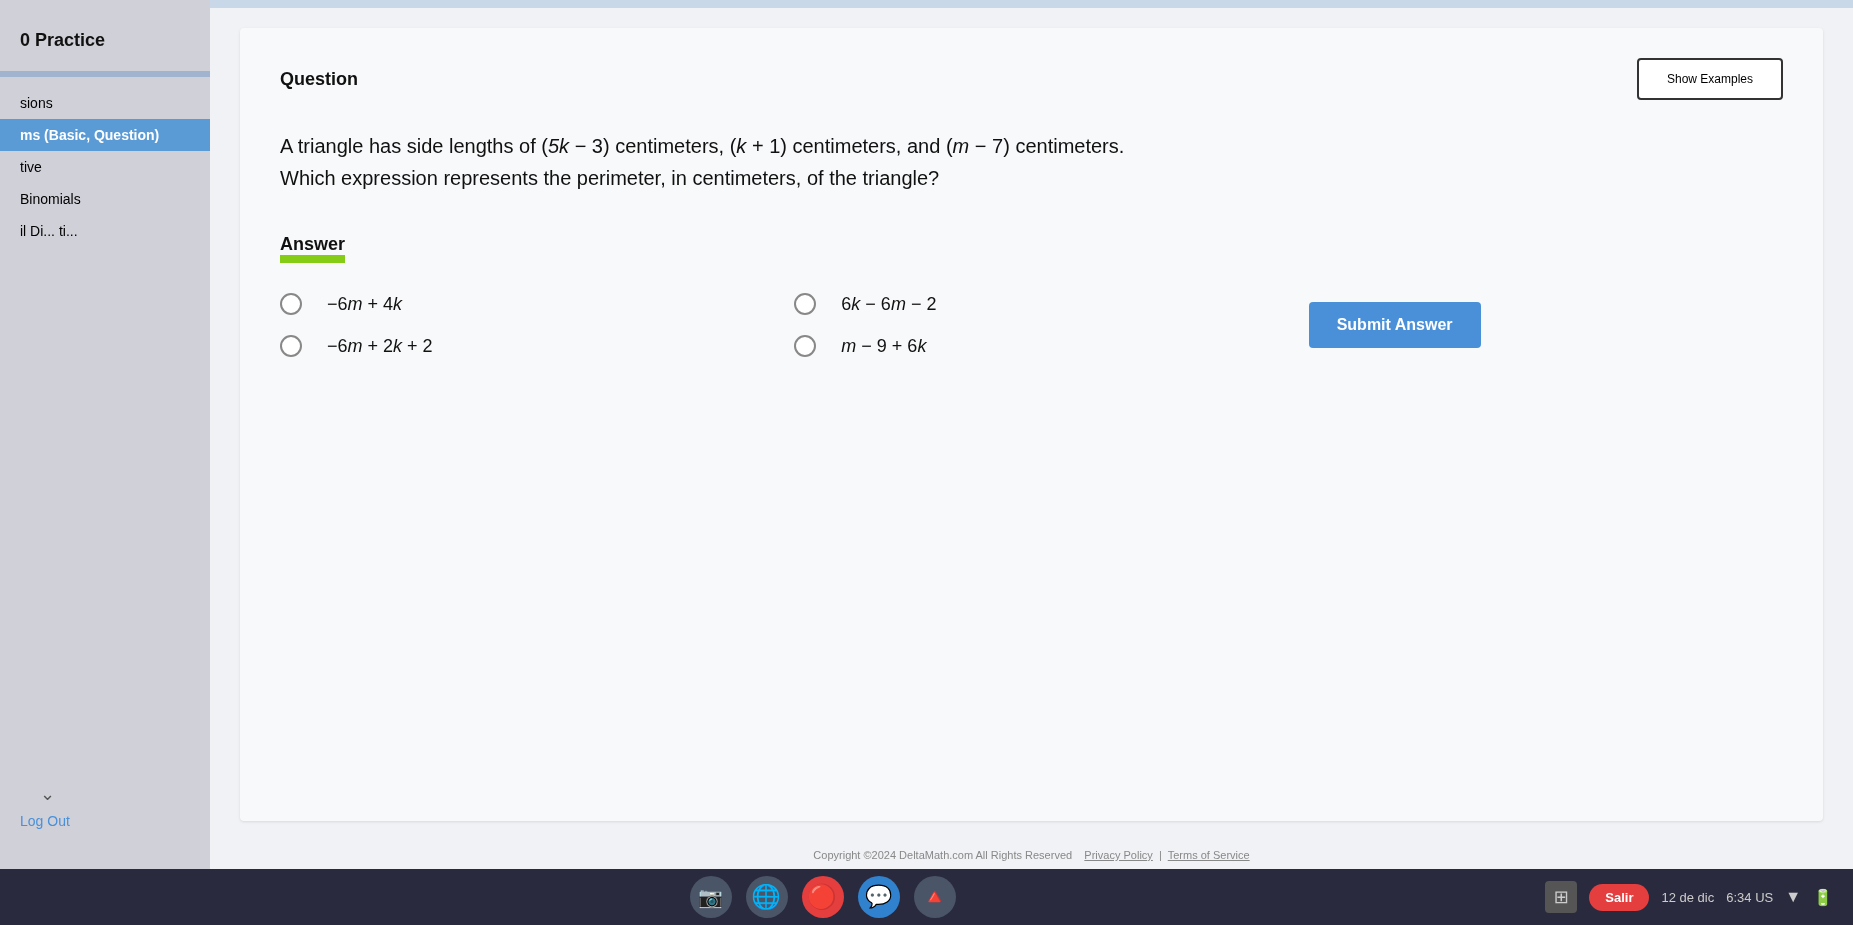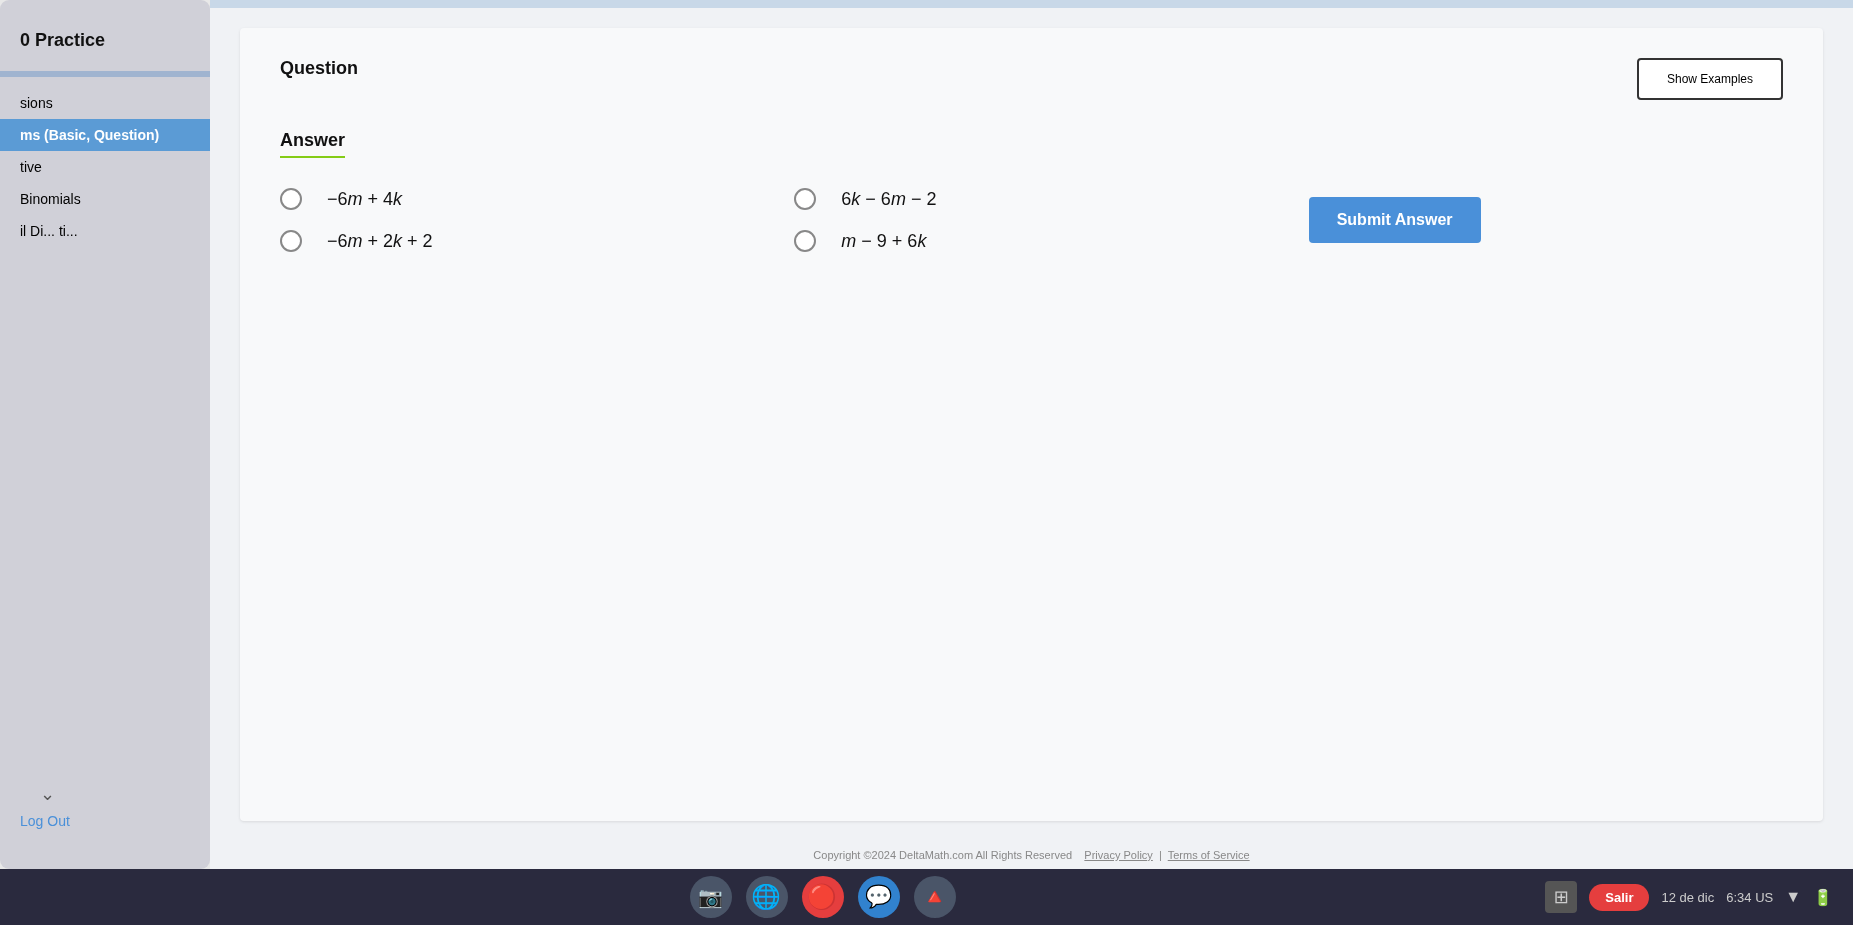--- a/index.html
+++ b/index.html
@@ -20,21 +20,20 @@
     }
 
     
     .sidebar {
       width: 210px;
       background: #d0d0d8;
       display: flex;
       flex-direction: column;
       padding: 20px 0;
       flex-shrink: 0;
-      border-radius: 9px;
     }
 
     .sidebar-title {
       font-size: 18px;
       font-weight: bold;
       color: #111;
       padding: 10px 20px 20px;
     }
 
     .sidebar-divider {
@@ -105,21 +104,21 @@
       margin: 20px 30px;
       border-radius: 4px;
       padding: 30px 40px 40px;
       box-shadow: 0 1px 3px rgba(0,0,0,0.1);
       flex: 1;
     }
 
     .card-header {
       display: flex;
       justify-content: space-between;
-      align-items: flex-start;
+      align-items: center;
       margin-bottom: 30px;
     }
 
     .question-label {
       font-size: 18px;
       font-weight: bold;
       color: #111;
     }
 
     .show-examples-btn {
@@ -142,22 +141,21 @@
 
     .answer-section {
       margin-top: 10px;
     }
 
     .answer-label {
       font-size: 18px;
       font-weight: bold;
       color: #111;
       margin-bottom: 20px;
-      border-bottom: 2px solid #84cc16;
-      padding-bottom: 5px;
+      border-bottom: 8px solid #84cc16;
       display: inline-block;
     }
 
     .answer-grid {
       display: grid;
       grid-template-columns: 1fr 1fr 1fr;
       gap: 20px 40px;
       align-items: center;
       margin-top: 10px;
     }
@@ -315,20 +313,23 @@
 
   <div class="content">
     <div class="top-bar"></div>
 
     <div class="question-card">
       <div class="card-header">
         <div class="question-label">Question</div>
         <button class="show-examples-btn">Show Examples</button>
       </div>
 
+      <div class="question-text">
+        A triangle has side lengths of (<span><em>5k</em> − 3</span>) centimeters, (<span><em>k</em> + 1</span>) centimeters, and (<span><em>m</em> − 7</span>) centimeters. Which expression represents the perimeter, in centimeters, of the triangle?
+      </div>
 
       <div class="answer-section">
         <div class="answer-label">Answer</div>
 
         <div class="answer-grid">
 
           <div class="answer-option">
             <div class="radio-circle"></div>
             <span>−6<em>m</em> + 4<em>k</em></span>
           </div>

